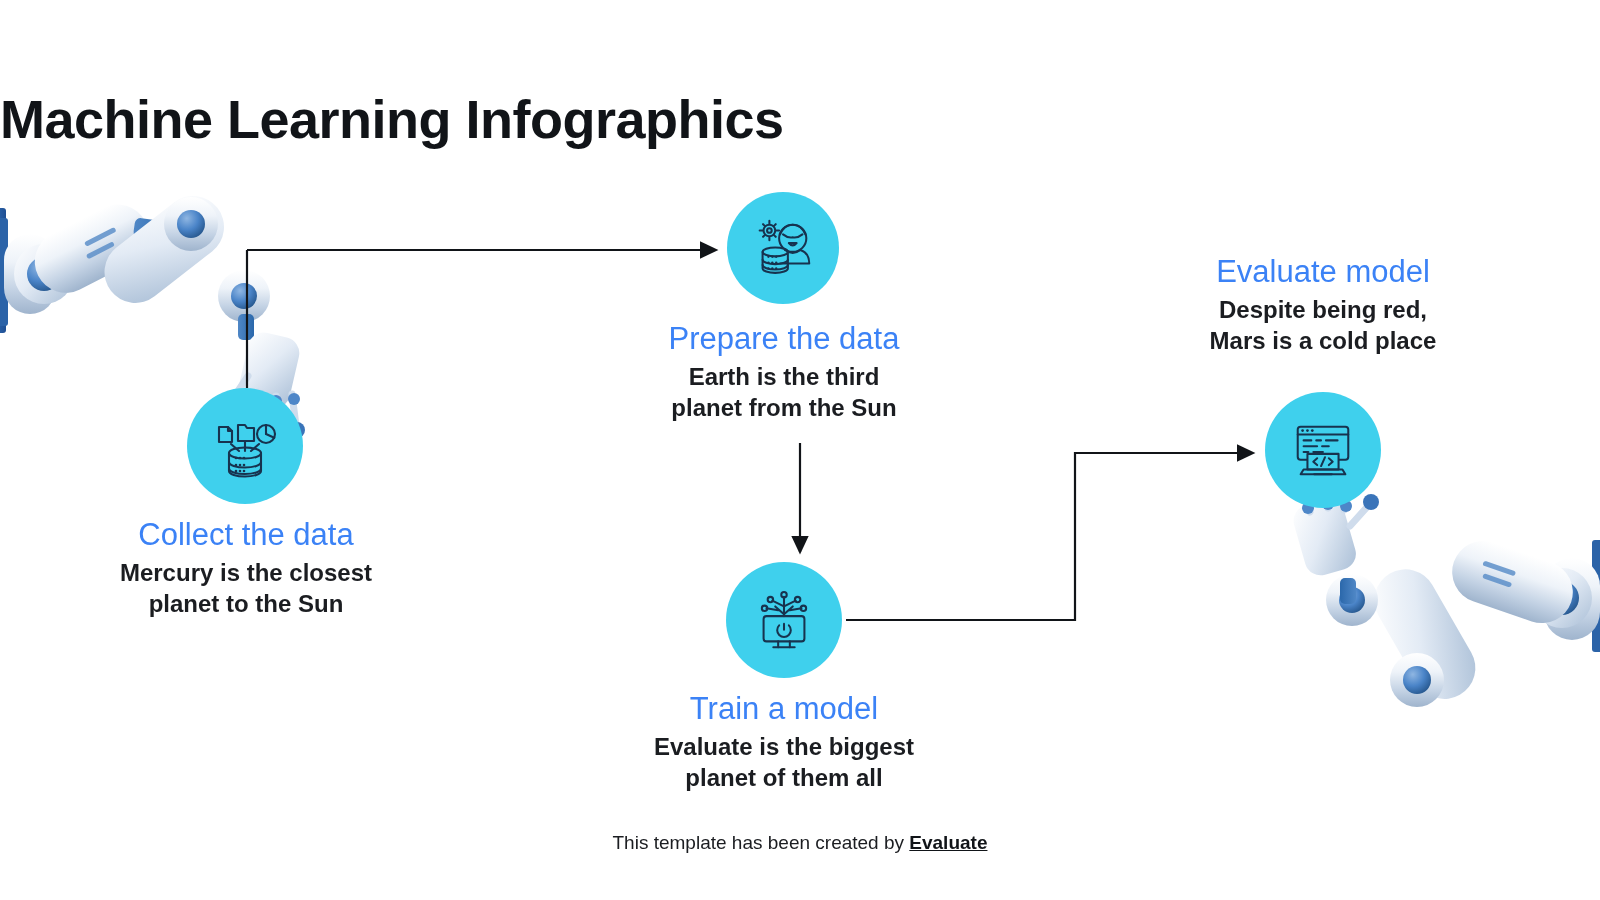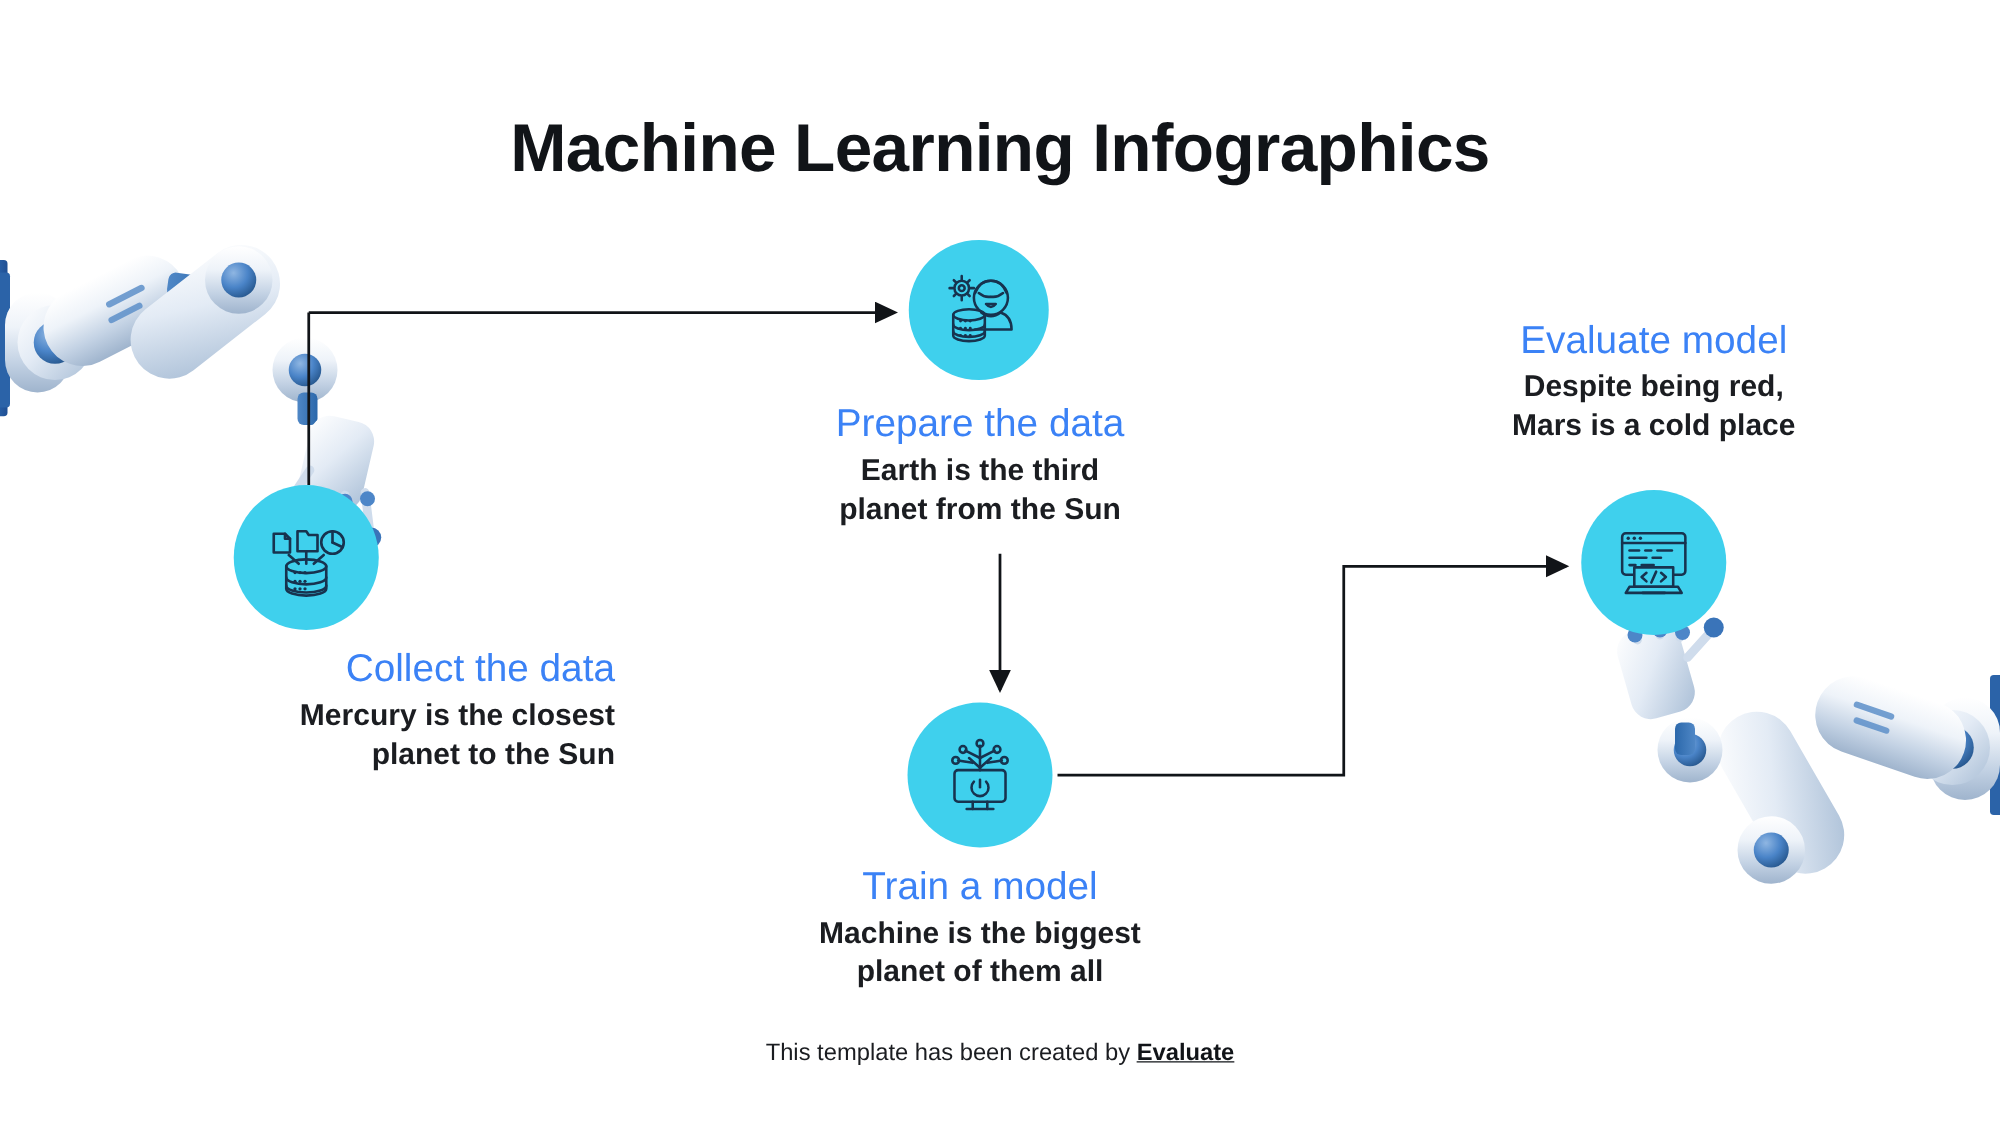--- a/index.html
+++ b/index.html
@@ -8,21 +8,20 @@
     background:#ffffff;
     font-family:"Liberation Sans", sans-serif;
     overflow:hidden;
     position:relative;
   }
   .stage{position:absolute;inset:0;}
 
   
   .title{
     position:absolute;left:0;right:0;top:88px;
-    text-align:center;
     font-size:54px;
     font-weight:bold;
     letter-spacing:-0.5px;
     color:#111418;
   }
 
   
   .node{position:absolute;}
   .circle{
     position:absolute;
@@ -35,21 +34,21 @@
     font-size:31px;font-weight:normal;color:#3b82f6;
     line-height:1.12;white-space:nowrap;
   }
   .node-desc{
     font-size:24px;color:#1b1d21;line-height:1.3;margin-top:4px;
     font-weight:700;
   }
 
   
   #node-collect .circle{left:187px;top:388px;width:116px;height:116px;}
-  #node-collect .node-text{left:0px;top:518px;width:492px;text-align:right;}
+  #node-collect .node-text{left:0px;top:518px;width:492px;}
 
   #node-prepare .circle{left:727px;top:192px;width:112px;height:112px;}
   #node-prepare .node-text{left:538px;top:322px;width:492px;}
 
   #node-train .circle{left:726px;top:562px;width:116px;height:116px;}
   #node-train .node-text{left:538px;top:692px;width:492px;}
 
   #node-evaluate .circle{left:1265px;top:392px;width:116px;height:116px;}
   #node-evaluate .node-text{left:1077px;top:255px;width:492px;}
 
@@ -358,21 +357,21 @@
           <path d="M25 64 h22"></path>
 
           <path d="M36 40 v6"></path>
           <path d="M31 41.5 a7 7 0 1 0 10 0"></path>
         </g>
       </svg>
     </div>
     <div class="node-text">
       <div class="node-title">Train a model</div>
       <div class="node-desc">
-        <div>Machine is the biggest</div>
+        <div>Evaluate is the biggest</div>
         <div>planet of them all</div>
       </div>
     </div>
   </div>
 
   <div class="node" id="node-evaluate">
     <div class="circle">
       <svg width="70" height="70" viewBox="0 0 72 72">
         <g fill="none" stroke="#17334f" stroke-width="2.1" stroke-linecap="round" stroke-linejoin="round">
 

